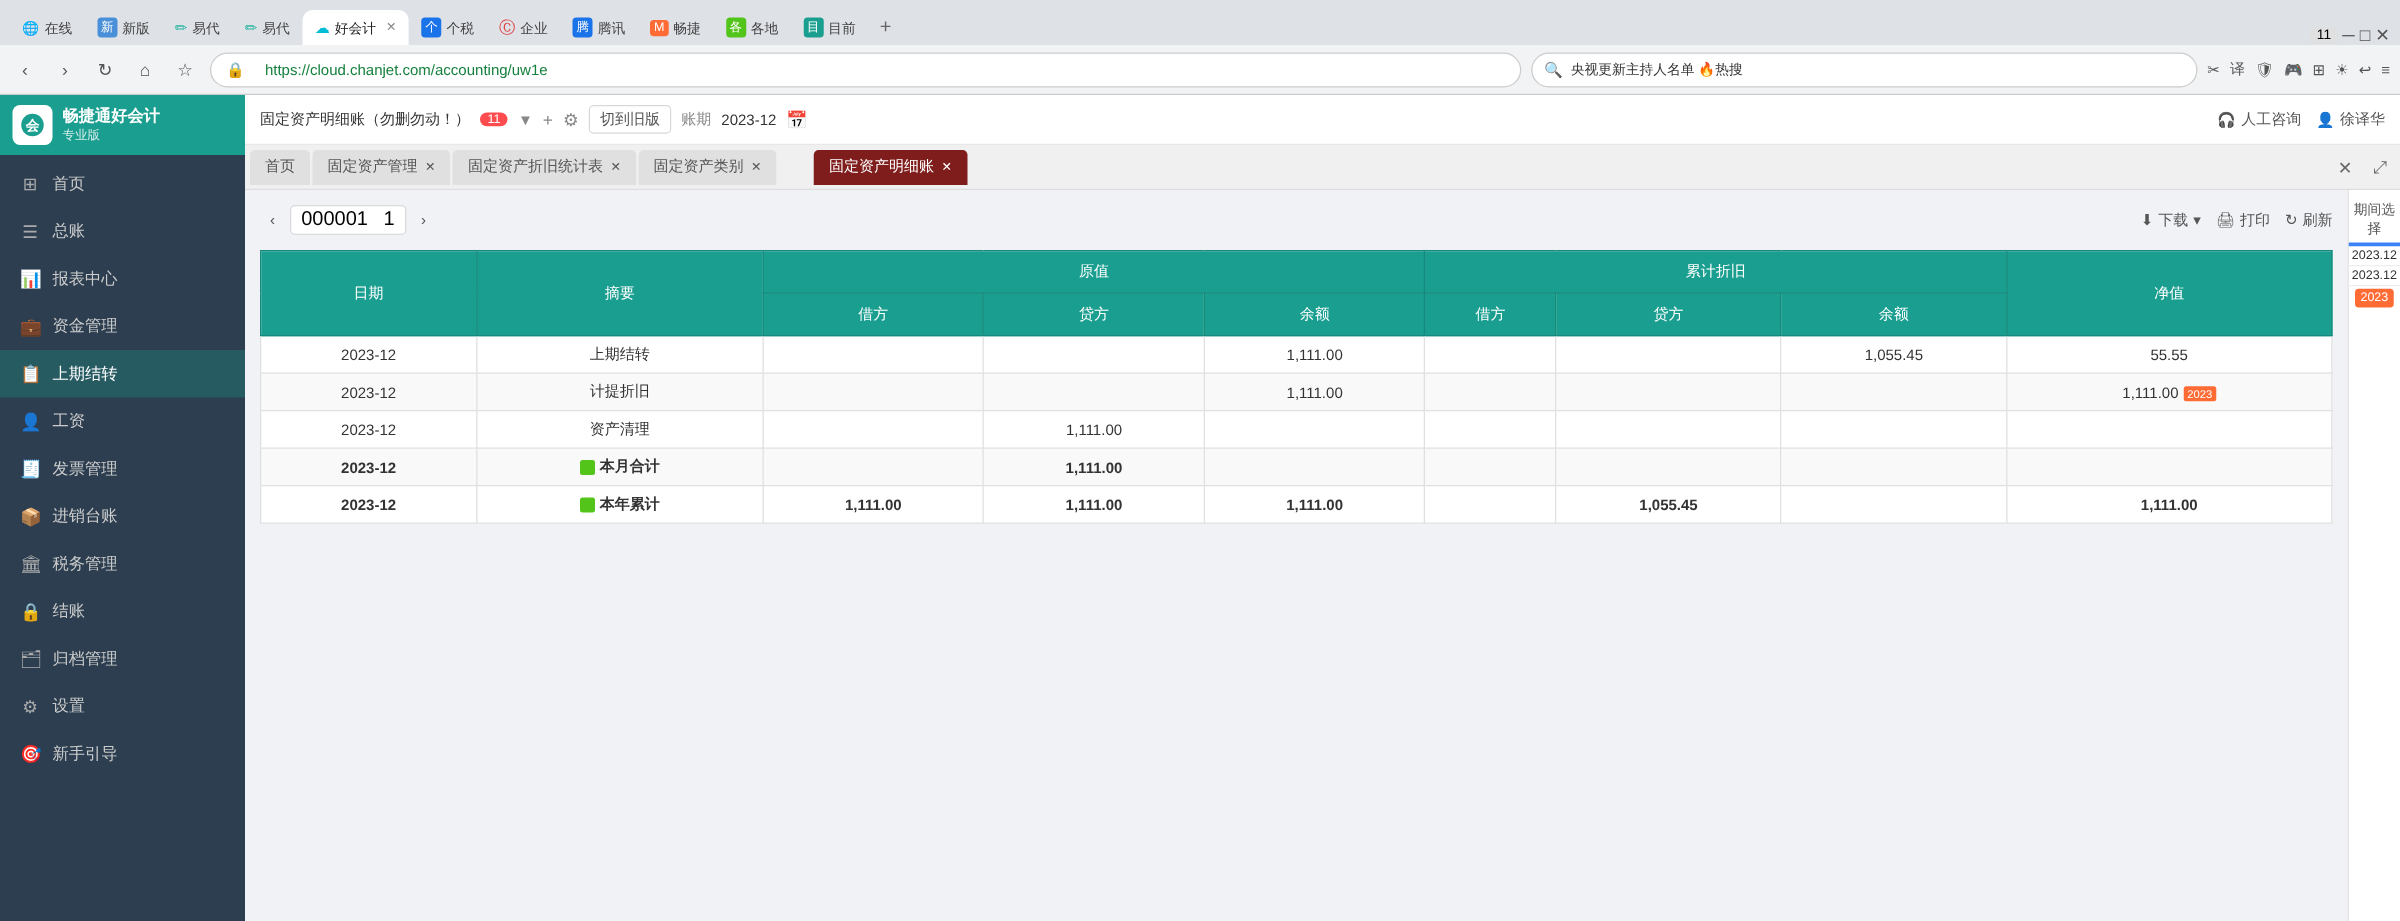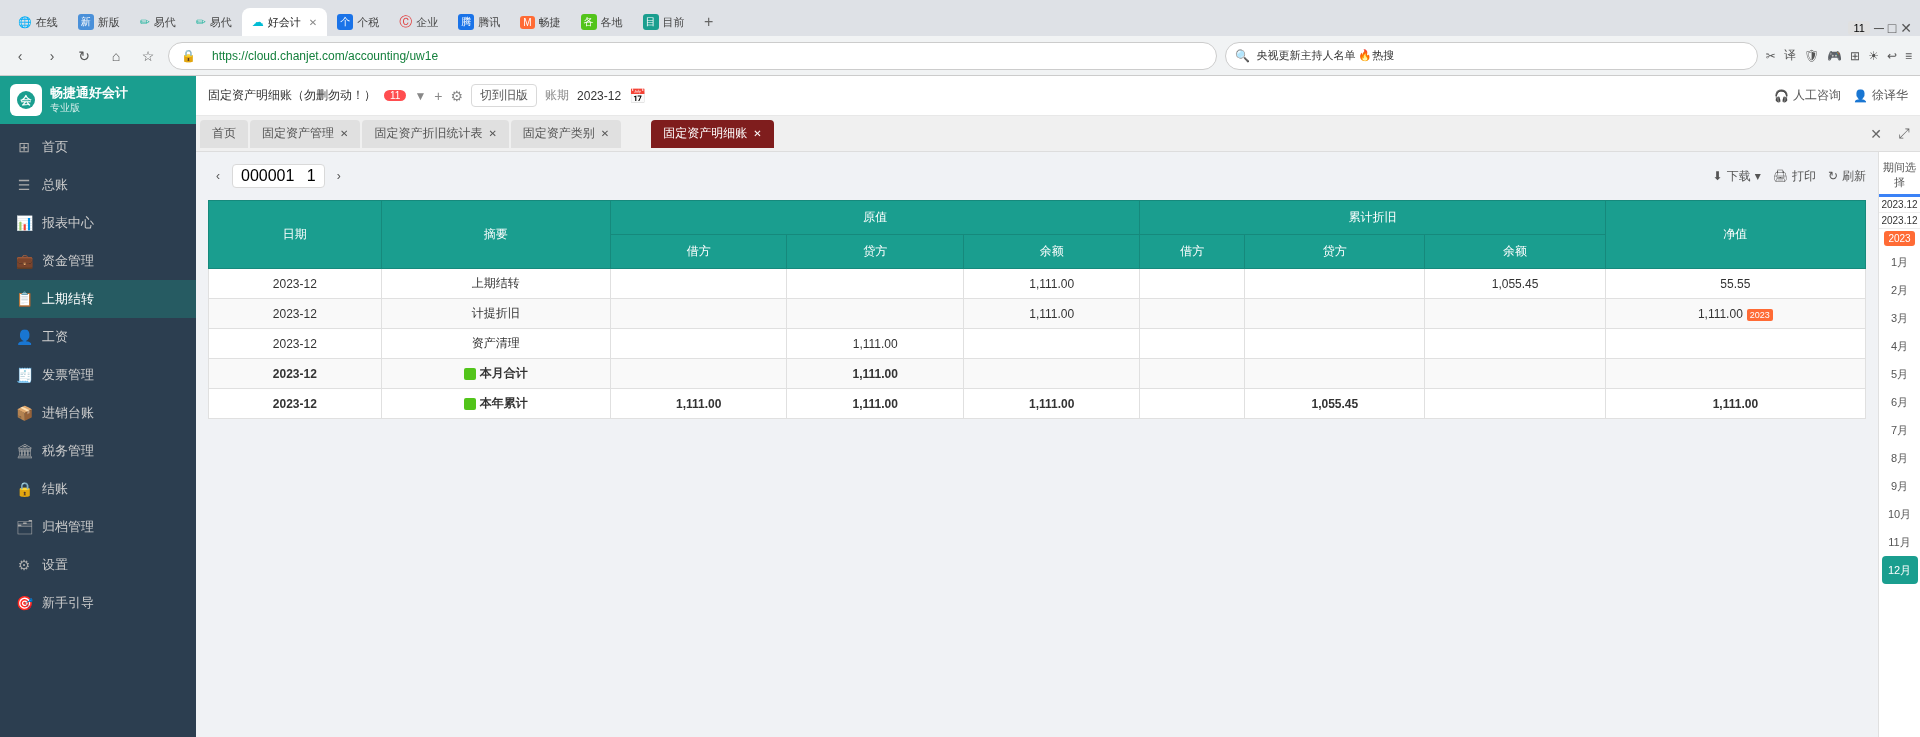--- a/index.html
+++ b/index.html
@@ -384,30 +384,16 @@
   </tr>
             </tbody>
         </table>
       </div>
 
       <div class="right-panel">
         <div class="right-panel-label" style="writing-mode:horizontal-tb;font-size:11px;padding:4px;border-bottom:3px solid #3b82f6;width:100%;text-align:center;">期间选择</div>
         <div style="font-size:10px;color:#333;padding:2px;text-align:center;border-bottom:1px solid #eee;">2023.12</div>
         <div style="font-size:10px;color:#333;padding:2px;text-align:center;border-bottom:1px solid #eee;">2023.12</div>
         <div style="background:#ff6b35;color:white;font-size:10px;padding:2px 4px;border-radius:3px;margin:2px;text-align:center;">2023</div>
-        <div id="month-list">
-            <div class="right-panel-month">1月</div>
-            <div class="right-panel-month">2月</div>
-            <div class="right-panel-month">3月</div>
-            <div class="right-panel-month">4月</div>
-            <div class="right-panel-month">5月</div>
-            <div class="right-panel-month">6月</div>
-            <div class="right-panel-month">7月</div>
-            <div class="right-panel-month">8月</div>
-            <div class="right-panel-month">9月</div>
-            <div class="right-panel-month">10月</div>
-            <div class="right-panel-month">11月</div>
-            <div class="right-panel-month active">12月</div>
-          </div>
       </div>
     </div>
   </div>
 </div>
 
 </body></html>

